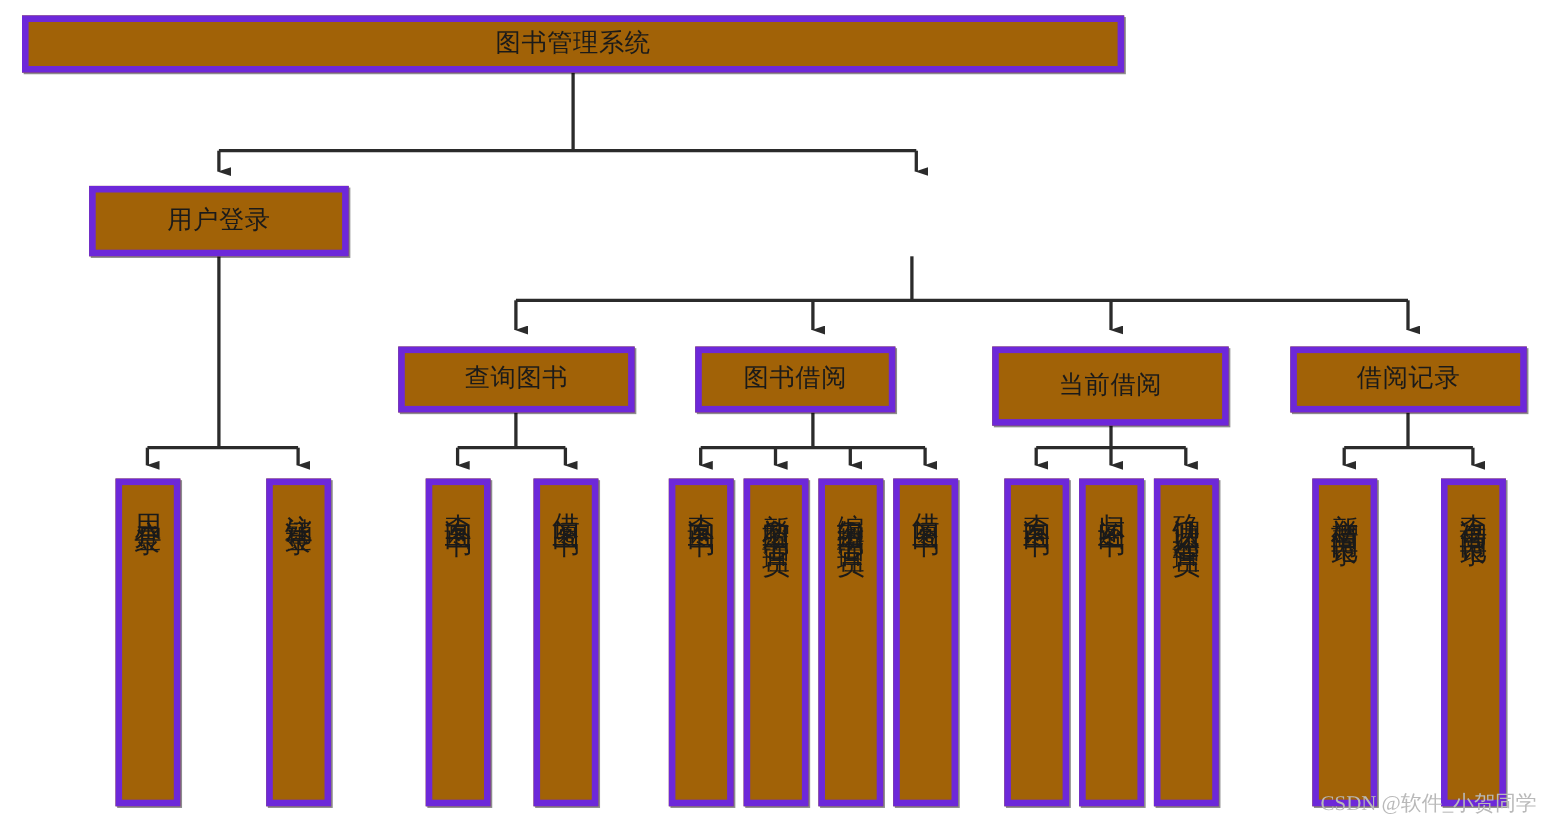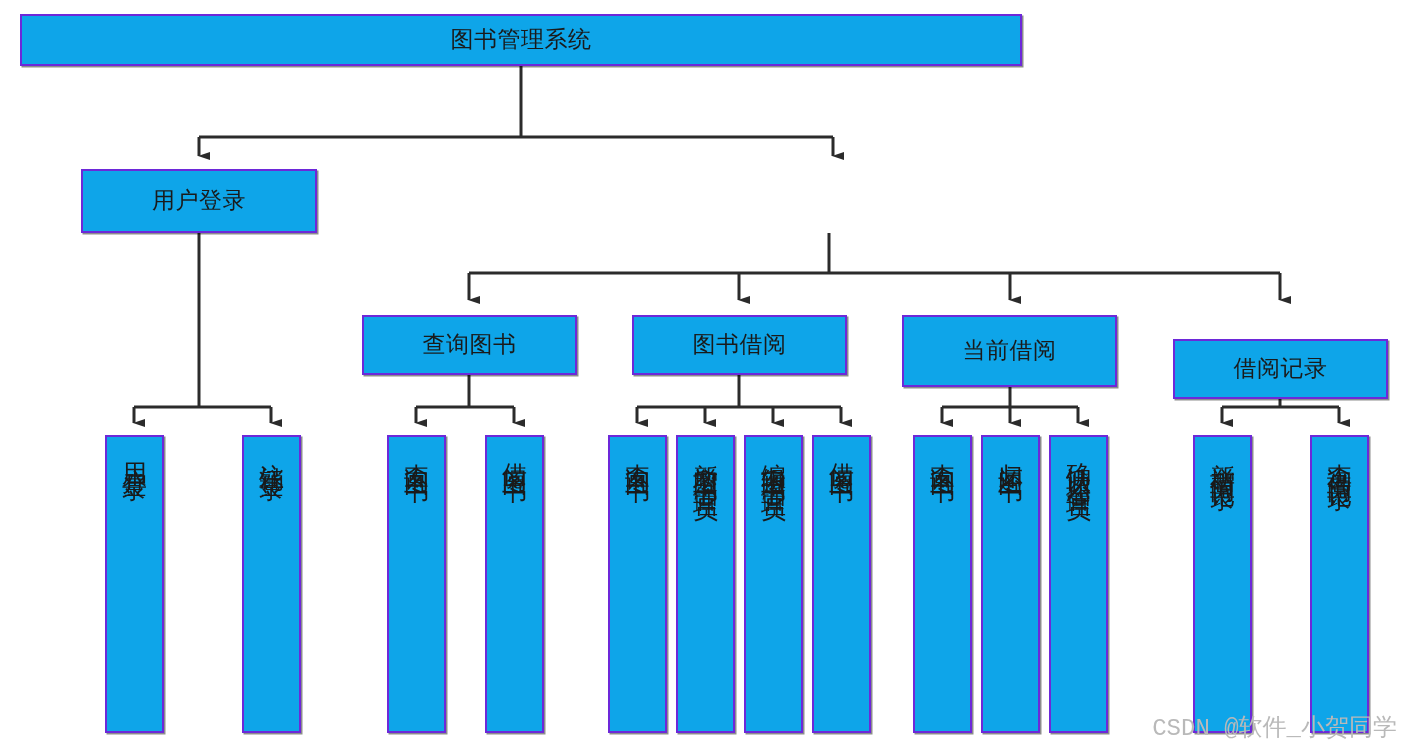--- a/index.html
+++ b/index.html
@@ -10,22 +10,22 @@
     font-family:"DejaVu Sans","Liberation Sans",sans-serif;
     overflow:hidden;
   }
   #canvas{position:relative;width:1405px;height:747px;}
 
   svg.wires{position:absolute;left:0;top:0;width:1405px;height:747px;pointer-events:none;}
 
   .node{
     position:absolute;
     box-sizing:border-box;
-    background:#0ea5e9;
-    border:2px solid #6d28d9;
+    background:#a16207;
+    border:6px solid #6d28d9;
     box-shadow:1.5px 1.5px 0 rgba(0,0,0,0.45);
     display:flex;
     align-items:center;
     justify-content:center;
     color:#1a1a1a;
   }
   .node .lbl{
     display:block;
     white-space:nowrap;
     line-height:1.18;
@@ -42,24 +42,24 @@
     text-orientation:upright;
     font-size:25px;
     letter-spacing:5px;
     line-height:1;
   }
 
   #watermark{
     position:absolute;
     right:8px;
     bottom:4px;
-    font-size:24px;
+    font-size:19px;
     color:#b9b9b9;
     white-space:nowrap;
-    font-family:Liberation Mono, monospace;
+    font-family:Liberation Serif, serif;
   }
 </style>
 </head>
 <body>
 
 <div id="canvas">
 
   <svg class="wires" viewBox="0 0 1405 747" xmlns="http://www.w3.org/2000/svg">
     <defs>
       <marker id="ah" markerWidth="10" markerHeight="12" refX="4" refY="11" orient="auto" markerUnits="userSpaceOnUse">
@@ -114,27 +114,27 @@
     <span class="lbl">图书管理系统</span>
   </div>
 
   <div class="node h" style="left:81px;top:169px;width:236px;height:64px;">
     <span class="lbl">用户登录</span>
   </div>
 
   <div class="node h" style="left:362px;top:315px;width:215px;height:60px;">
     <span class="lbl">查询图书</span>
   </div>
-  <div class="node h" style="left:632px;top:315px;width:215px;height:60px;">
+  <div class="node h" style="left:632px;top:315px;width:182px;height:60px;">
     <span class="lbl">图书借阅</span>
   </div>
   <div class="node h" style="left:902px;top:315px;width:215px;height:72px;">
     <span class="lbl">当前借阅</span>
   </div>
-  <div class="node h" style="left:1173px;top:315px;width:215px;height:60px;margin-top:24px;">
+  <div class="node h" style="left:1173px;top:315px;width:215px;height:60px;">
     <span class="lbl">借阅记录</span>
   </div>
 
   <div class="node v" style="left:105px;top:435px;width:59px;height:298px;">
     <span class="lbl">用户登录</span>
   </div>
   <div class="node v" style="left:242px;top:435px;width:59px;height:298px;">
     <span class="lbl">注销登录</span>
   </div>
 

